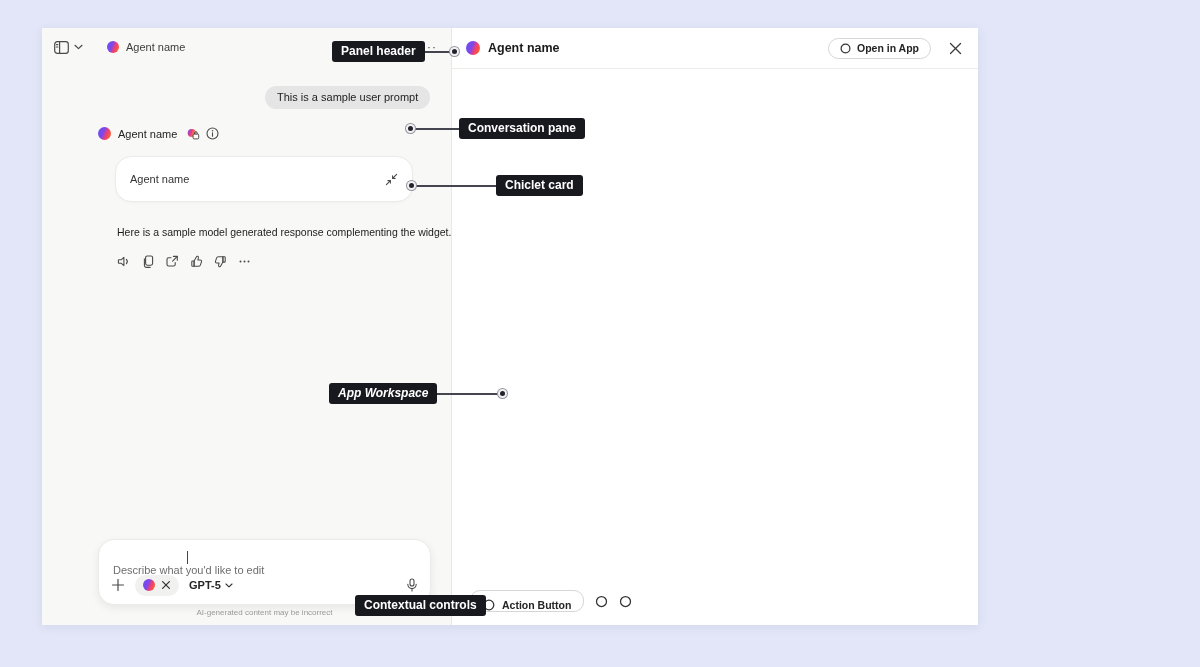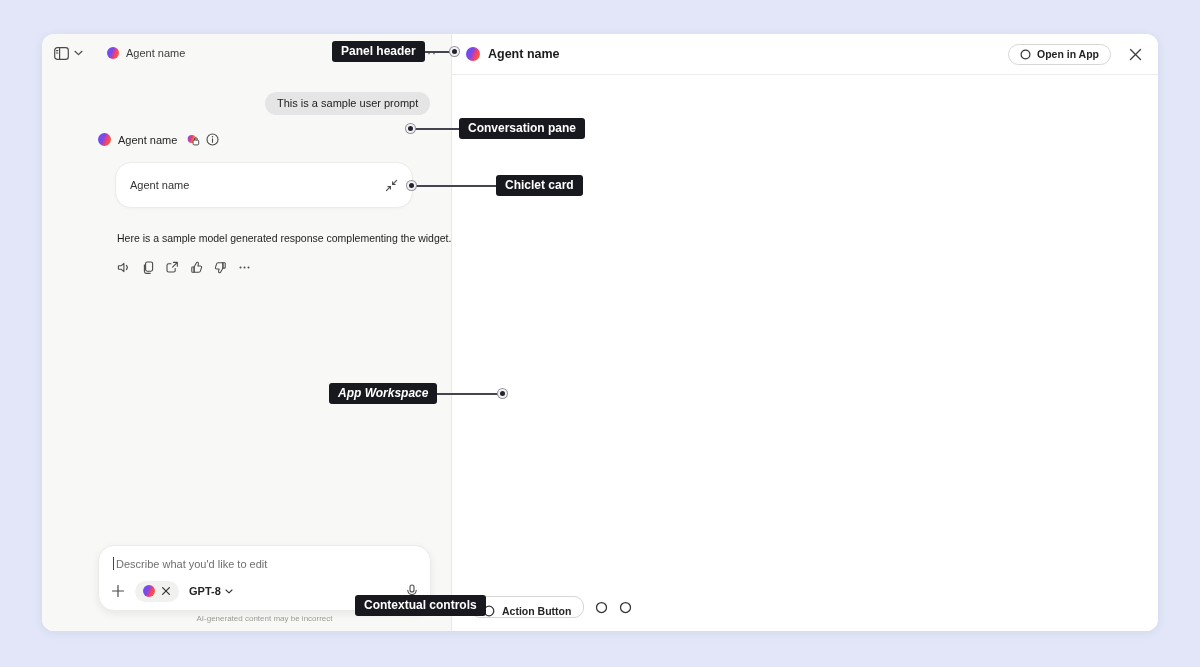--- a/index.html
+++ b/index.html
@@ -5,22 +5,22 @@
   * { margin:0; padding:0; box-sizing:border-box; }
   html,body { width:1200px; height:667px; overflow:hidden; }
   body {
     font-family:"Liberation Sans", sans-serif;
     background:#e2e6f8;
     position:relative;
     color:#1f1f1f;
   }
   
   .card {
-    position:absolute; left:42px; top:34px; width:1116px; height:597px;
-    background:#fff; border-radius:12px;
+    position:absolute; left:42px; top:28px; width:936px; height:597px;
+    background:#fff; border-radius:0;
     box-shadow:0 2px 10px rgba(40,50,90,.08);
     display:flex; overflow:hidden;
   }
   
   .left-panel {
     width:410px; background:#f8f8f6; border-right:1px solid #e8e8e6;
     position:relative; flex:none;
   }
   .lp-header {
     position:absolute; top:8px; left:12px; right:14px; height:22px;
@@ -63,21 +63,21 @@
   }
   .action-icons .ic { display:flex; cursor:pointer; }
 
   .composer {
     position:absolute; left:56px; top:511px; width:333px; height:66px;
     background:#fff; border:1px solid #ebebe9; border-radius:16px;
     box-shadow:0 3px 8px rgba(0,0,0,.07);
   }
   .composer-input {
     position:absolute; top:11px; left:14px; display:flex; align-items:center;
-    font-size:11px; color:#6e6e6e; cursor:text;
+    font-size:11px; color:#6e6e6e; cursor:text;flex-direction:column;
   }
   .caret { width:1px; height:13px; background:#444; margin-right:2px; }
   .composer-row {
     position:absolute; left:10px; right:12px; bottom:8px; height:22px;
     display:flex; align-items:center;
   }
   .plus-btn { display:flex; cursor:pointer; padding:2px; }
   .agent-chip {
     margin-left:8px; background:#f1f1ef; border-radius:999px;
     height:21px; padding:0 8px; display:flex; align-items:center; gap:6px; cursor:pointer;
@@ -247,21 +247,21 @@
           </svg>
         </span>
         <span class="agent-chip">
           <span class="logo logo-12"></span>
           <svg width="10" height="10" viewBox="0 0 10 10">
             <line x1="1.6" y1="1.6" x2="8.4" y2="8.4" stroke="#333" stroke-width="1.2" stroke-linecap="round"></line>
             <line x1="8.4" y1="1.6" x2="1.6" y2="8.4" stroke="#333" stroke-width="1.2" stroke-linecap="round"></line>
           </svg>
         </span>
         <span class="model-select">
-          <span>GPT-8</span>
+          <span>GPT-5</span>
           <svg width="8" height="5" viewBox="0 0 8 5">
             <path d="M1 1 L4 3.8 L7 1" fill="none" stroke="#333" stroke-width="1.1" stroke-linecap="round" stroke-linejoin="round"></path>
           </svg>
         </span>
         <span class="mic-btn">
           <svg width="12" height="14" viewBox="0 0 12 14" fill="none" stroke="#4a4a4a" stroke-width="1.1" stroke-linecap="round">
             <rect x="4" y="1" width="4" height="7" rx="2"></rect>
             <path d="M1.8 6.3 a4.2 4.2 0 0 0 8.4 0"></path>
             <line x1="6" y1="10.6" x2="6" y2="13"></line>
           </svg>

